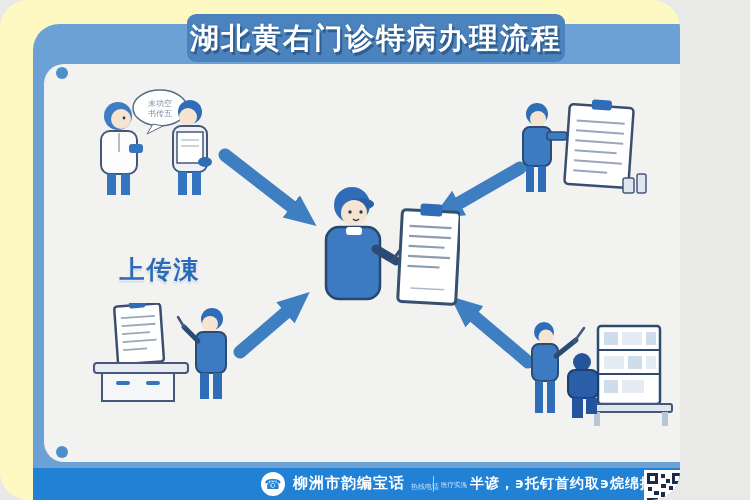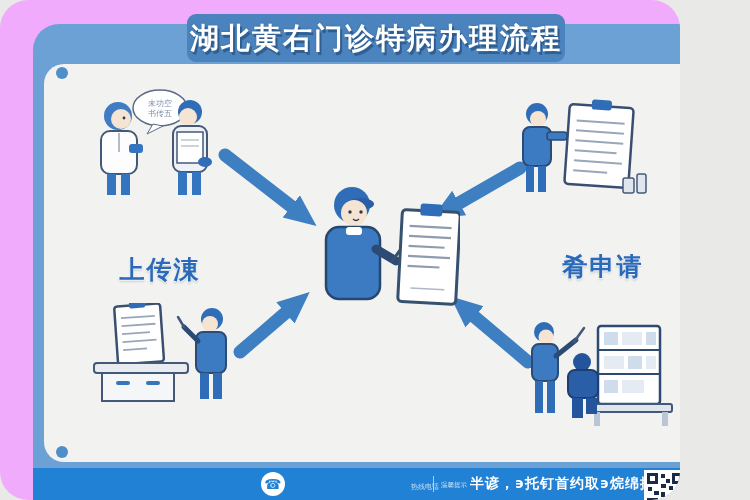--- a/index.html
+++ b/index.html
@@ -1,17 +1,17 @@
 <!DOCTYPE html>
 <html><head>
 <meta charset="utf-8">
 <style>
   html,body{margin:0;padding:0;}
   body{font-family:"DejaVu Sans","Liberation Sans",sans-serif;background:#e9e9e7;}
-  #page{position:relative;width:680px;height:500px;background:#f0abfc;overflow:hidden;border-radius:28px;}
+  #page{position:relative;width:680px;height:500px;background:#fef9c3;overflow:hidden;border-radius:28px;}
 
   #poster{position:absolute;left:33px;top:24px;width:685px;height:476px;
           background:#6ba1d4;border-radius:26px 26px 0 0;}
 
   #title-banner{position:absolute;left:187px;top:14px;width:378px;height:48px;
                 background:#4a83bd;border-radius:9px;}
   #page-title{width:100%;height:48px;line-height:48px;text-align:center;
               font-size:29px;font-weight:bold;color:#ffffff;letter-spacing:2px;
               text-shadow:2px 3px 0 rgba(27,66,112,.55), 0 0 2px rgba(27,66,112,.45);}
 
@@ -195,27 +195,27 @@
       <line x1="108" y1="44" x2="150" y2="44" stroke="#8e9cae" stroke-width="2.2"></line>
       <line x1="108" y1="54" x2="150" y2="54" stroke="#8e9cae" stroke-width="2.2"></line>
       <line x1="108" y1="64" x2="144" y2="64" stroke="#8e9cae" stroke-width="2.2"></line>
       <line x1="108" y1="74" x2="150" y2="74" stroke="#8e9cae" stroke-width="2.2"></line>
       <line x1="108" y1="84" x2="140" y2="84" stroke="#8e9cae" stroke-width="2.2"></line>
       <line x1="112" y1="106" x2="146" y2="106" stroke="#aeb9c7" stroke-width="1.6"></line>
     </g>
   </svg>
 
   <div class="step-label" id="label-upload">上传涷</div>
-  <div class="step-label" id="label-apply">肴申请</div>
 
   <div id="footer">
     <div id="phone-badge">☎</div>
+    <div id="hotline">柳洲市韵编宝话</div>
     <div id="hotline-small">热线电话</div>
     <div id="footer-divider"></div>
-    <div id="notice-small">温馨提示</div>
+    <div id="notice-small">医疗实浼</div>
     <div id="notice">半谚，϶托钉首约取϶烷绵插割 午盹</div>
     <svg id="qr" viewBox="0 0 42 42">
       <rect x="0" y="0" width="42" height="42" fill="#ffffff"></rect>
       <rect x="3" y="3" width="11" height="11" fill="#1a2b4a"></rect>
       <rect x="6" y="6" width="5" height="5" fill="#ffffff"></rect>
       <rect x="28" y="3" width="11" height="11" fill="#1a2b4a"></rect>
       <rect x="31" y="6" width="5" height="5" fill="#ffffff"></rect>
       <rect x="3" y="28" width="11" height="11" fill="#1a2b4a"></rect>
       <rect x="6" y="31" width="5" height="5" fill="#ffffff"></rect>
       <rect x="17" y="4" width="4" height="4" fill="#1a2b4a"></rect>

